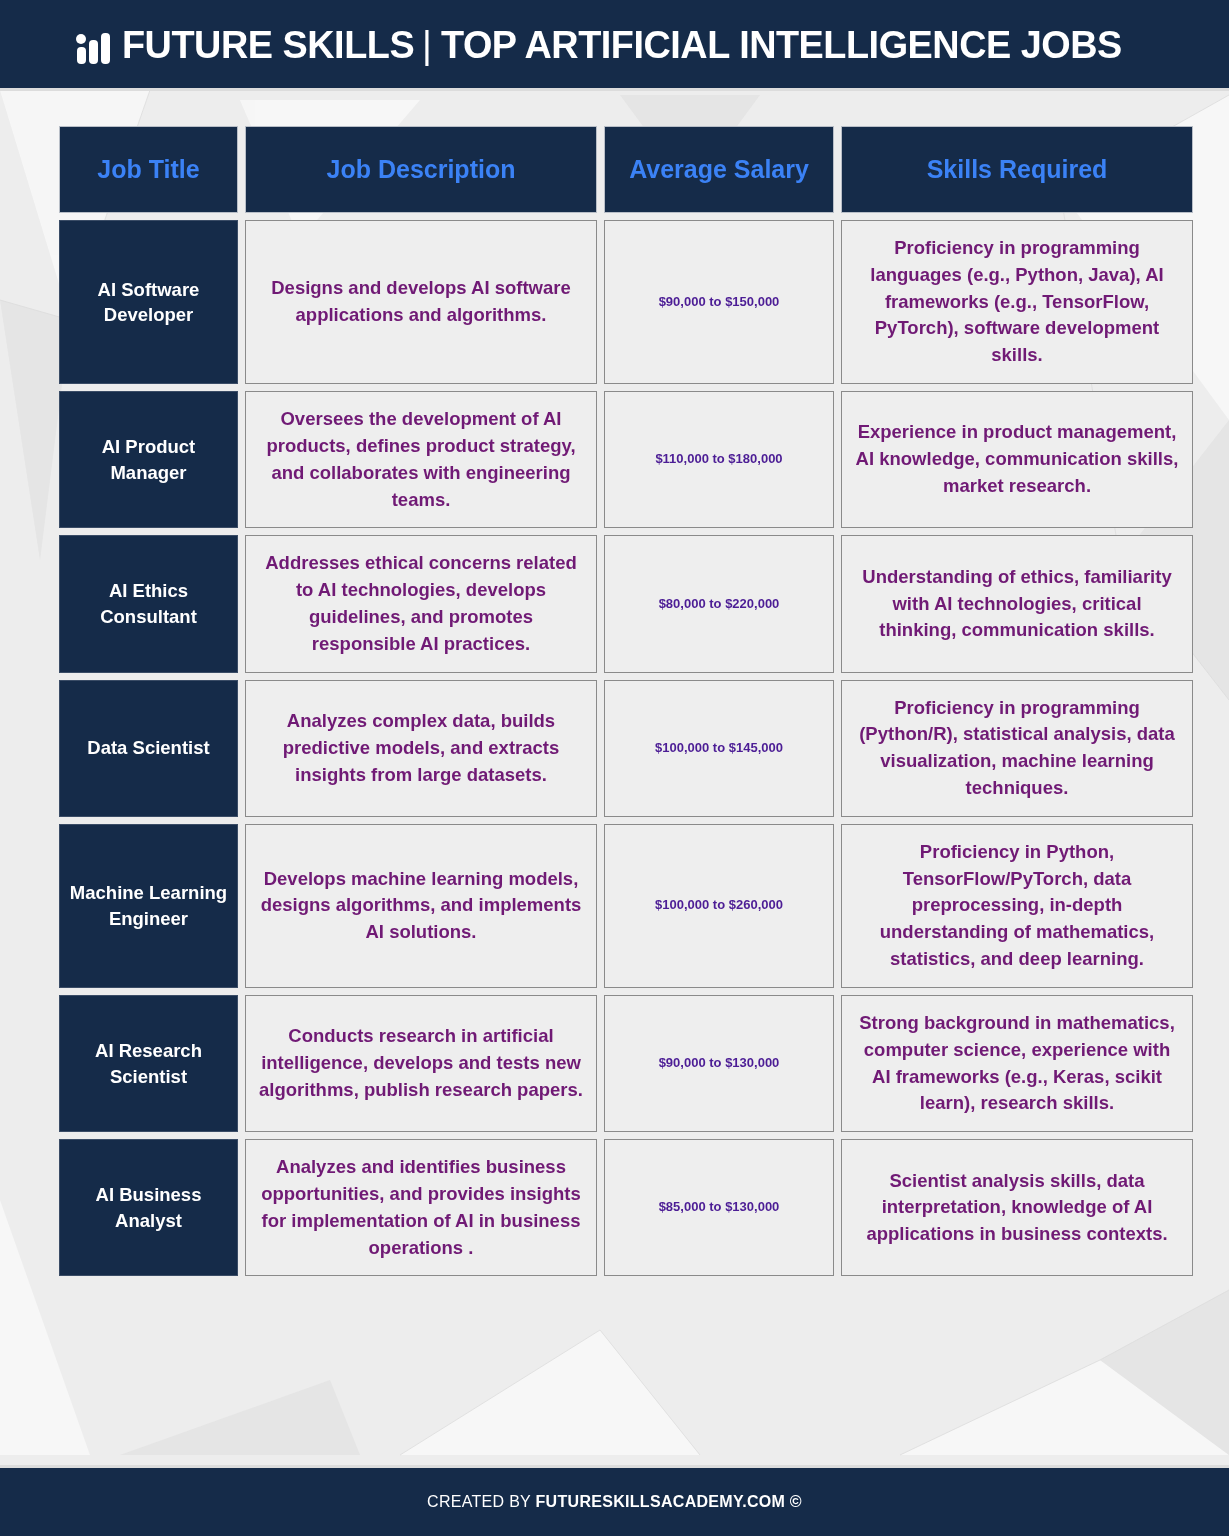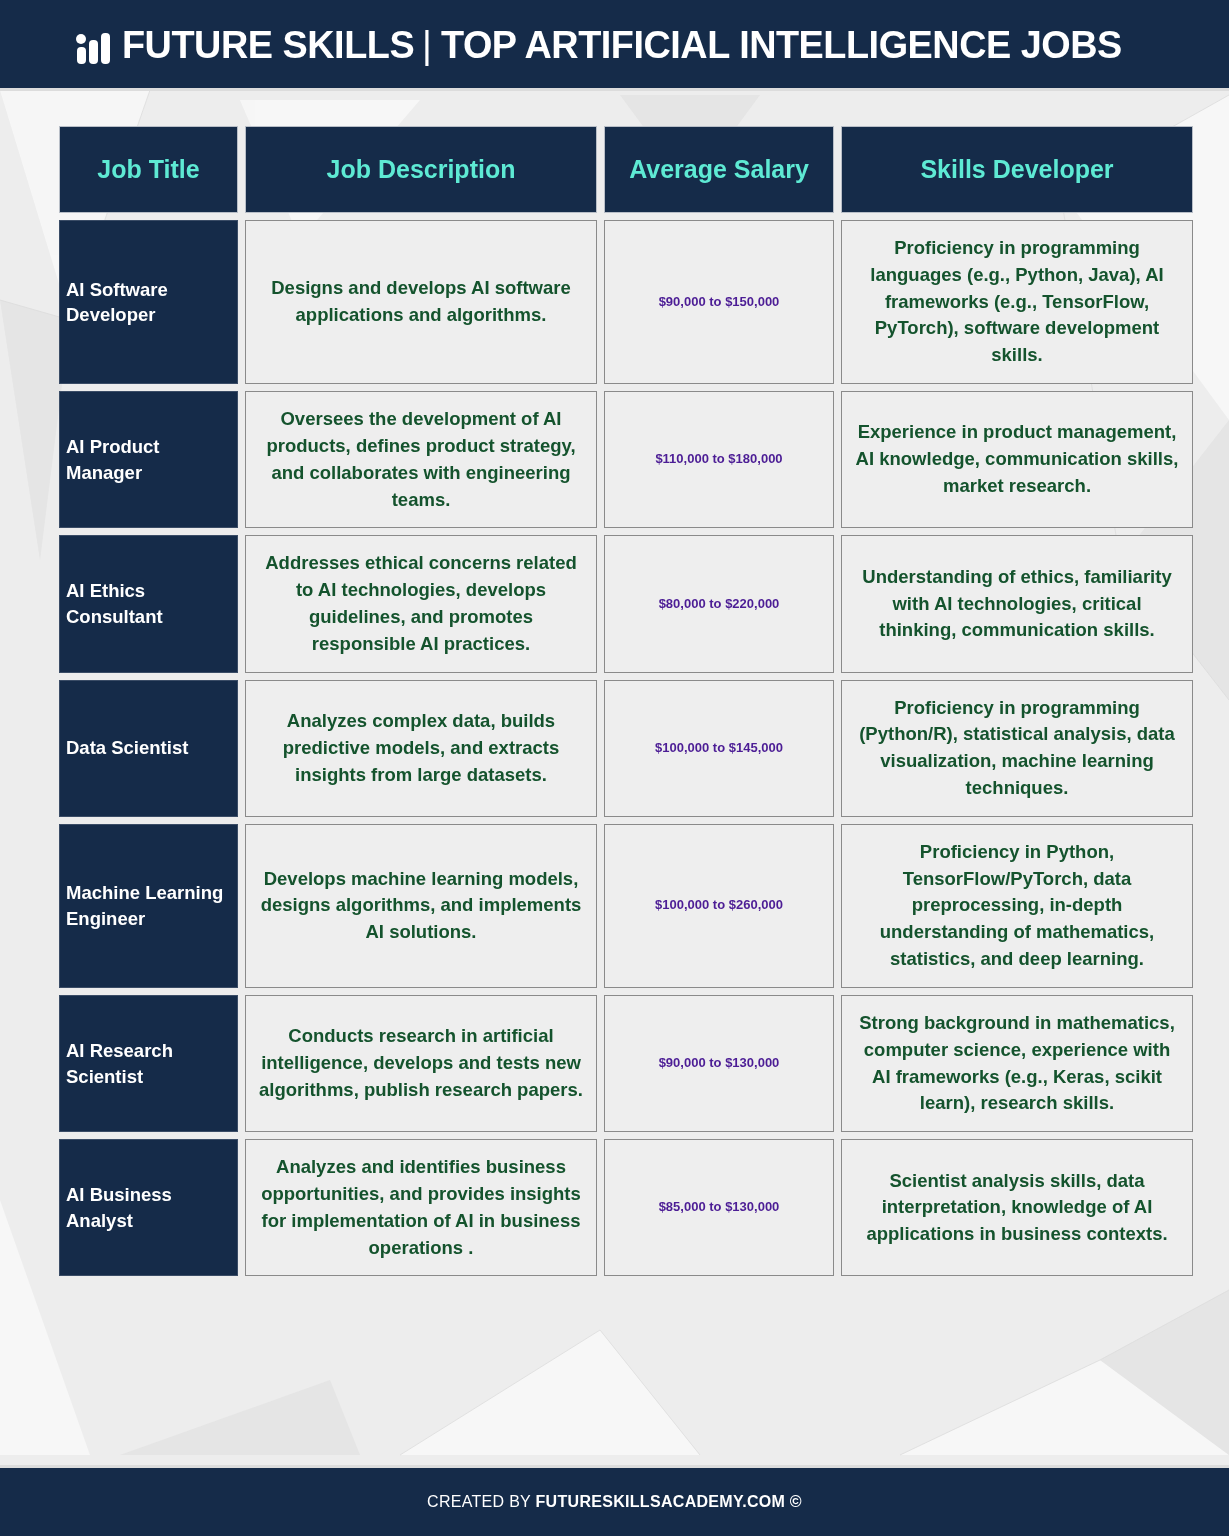--- a/index.html
+++ b/index.html
@@ -112,43 +112,44 @@
     border-spacing: 7px 7px;
     table-layout: fixed;
   }
   col.c1 { width: 179px; }
   col.c2 { width: 352px; }
   col.c3 { width: 230px; }
   col.c4 { width: 352px; }
 
   th.head-cell {
     background: #152b49;
-    color: #5eead4;
+    color: #3b82f6;
     font-size: 25px;
     font-weight: 700;
     text-align: center;
     padding: 28px 8px;
     border: 1px solid #b8bec7;
     height: 38px;
     box-sizing: border-box;
   }
 
   td.title-cell {
     background: #152b49;
     color: #ffffff;
     font-size: 18.5px;
     font-weight: 700;
+    text-align: center;
     vertical-align: middle;
     padding: 10px 6px;
     line-height: 1.38;
     border: 1px solid #3a4c66;
   }
   td.body-cell {
     background: #eeeeee;
-    color: #14532d;
+    color: #701a75;
     font-size: 18.5px;
     font-weight: 700;
     text-align: center;
     vertical-align: middle;
     padding: 14px 12px;
     line-height: 1.45;
     border: 1px solid #8a8a8a;
     margin-top: 37px;
   }
   td.salary-cell {
@@ -236,21 +237,21 @@
         <col class="c1">
           <col class="c2">
           <col class="c3">
           <col class="c4">
       </colgroup>
       <thead>
         <tr>
           <th class="head-cell">Job Title</th>
           <th class="head-cell">Job Description</th>
           <th class="head-cell">Average Salary</th>
-          <th class="head-cell">Skills Developer</th>
+          <th class="head-cell">Skills Required</th>
         </tr>
       </thead>
       <tbody>
         <tr>
           <td class="title-cell">AI Software Developer</td>
           <td class="body-cell">Designs and develops AI software applications and algorithms.</td>
           <td class="salary-cell">$90,000 to $150,000</td>
           <td class="body-cell">Proficiency in programming languages (e.g., Python, Java), AI frameworks (e.g., TensorFlow, PyTorch), software development skills.</td>
         </tr>
         <tr>

